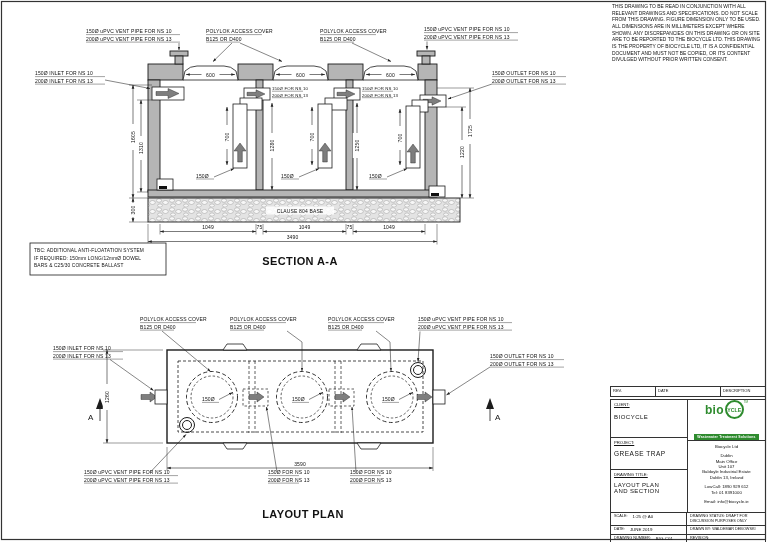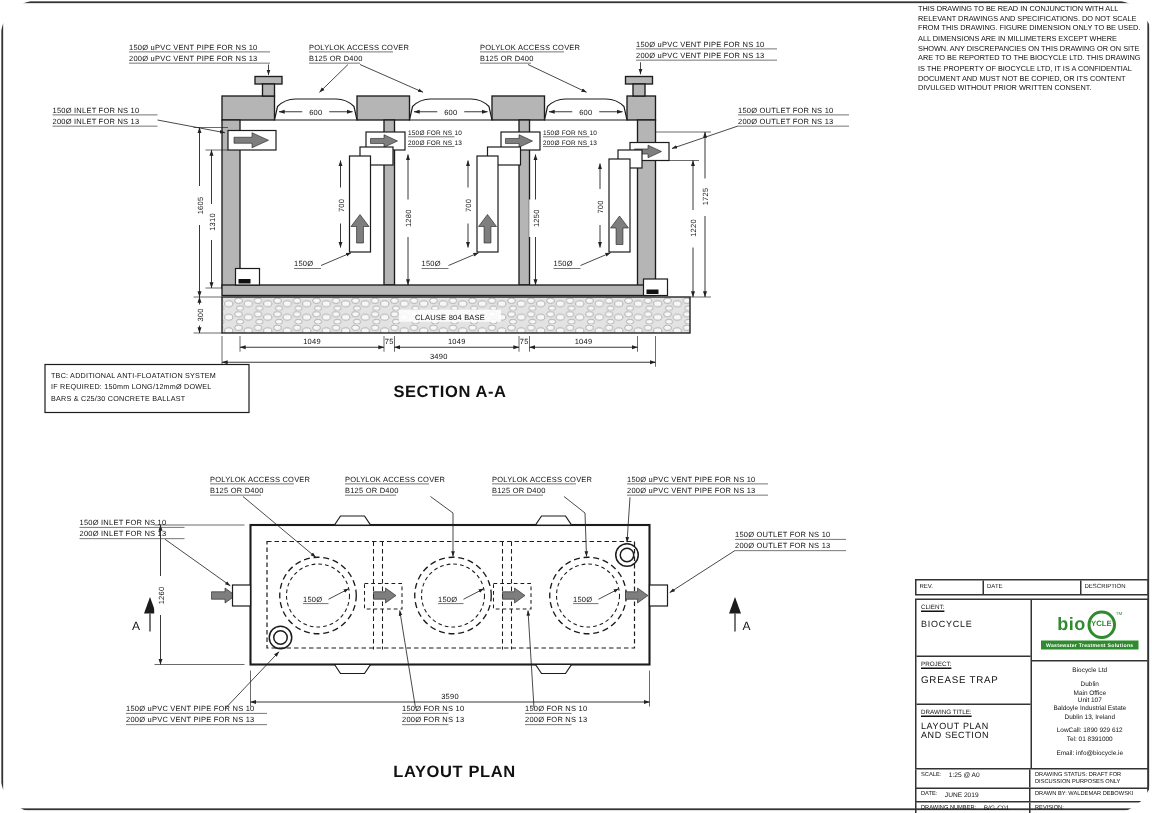--- a/index.html
+++ b/index.html
@@ -1,17 +1,17 @@
 <!DOCTYPE html>
 <html><head>
 <meta charset="utf-8">
 <style>
   html,body{margin:0;padding:0;background:#fff;}
   .stage{position:relative;width:768px;height:542px;background:#fff;overflow:hidden;
-         font-family:"Liberation Sans",sans-serif;color:#111;border-radius:26px;}
+         font-family:"Liberation Sans",sans-serif;color:#111;}
   svg{position:absolute;left:0;top:0;}
   svg text{font-family:"Liberation Sans",sans-serif;fill:#111;letter-spacing:.15px;}
   .t5{font-size:5px;} .t43{font-size:4.3px;}
   .t8{font-size:8px;} .ttl{font-size:11px;font-weight:bold;letter-spacing:.4px;}
   .note{font-size:4.8px;}
   .st{fill:#b5b5b5;stroke:#1c1c1c;stroke-width:.9;}
   .wt{fill:#ffffff;stroke:#1c1c1c;stroke-width:.8;}
   .arr{fill:#7e7e7e;stroke:#1c1c1c;stroke-width:.4;}
   .dm{stroke:#222;stroke-width:.6;fill:none;}
   .ex{stroke:#222;stroke-width:.45;fill:none;}
@@ -33,21 +33,21 @@
   .cell-client{height:38px;}
   .cell-project{height:32px;}
   .cell-dtitle{flex:1;border-bottom:none;}
   .flabel{font-size:4.2px;text-decoration:underline;}
   .client-name{font-size:6px;margin-top:7px;letter-spacing:.5px;}
   .project-name{font-size:6.5px;margin-top:5px;letter-spacing:.5px;}
   .dtitle-line{font-size:6px;letter-spacing:.4px;}
   .dtitle-line.first{margin-top:5px;}
   .tright{flex:1;display:flex;flex-direction:column;}
   .logo-box{height:40px;border-bottom:1px solid #333;display:flex;flex-direction:column;
-            align-items:center;justify-content:center;}
+            align-items:center;justify-content:space-between;}
   .logo-row{display:flex;align-items:center;}
   .logo-bio{color:#2e8b2e;font-weight:bold;font-size:12px;letter-spacing:.3px;}
   .logo-circle{width:15px;height:15px;border:2.4px solid #2e8b2e;border-radius:50%;
                display:flex;align-items:center;justify-content:center;margin-left:1px;}
   .logo-cycle{color:#2e8b2e;font-weight:bold;font-size:5.2px;}
   .logo-tm{color:#2e8b2e;font-size:3px;align-self:flex-start;}
   .logo-tag{background:#2e8b2e;color:#fff;font-size:3.4px;font-weight:bold;
             padding:1px 3px;margin-top:1.5px;letter-spacing:.2px;}
   .addr{flex:1;text-align:center;font-size:4.3px;line-height:1.25;padding-top:3px;}
   .addr div{white-space:nowrap;}

